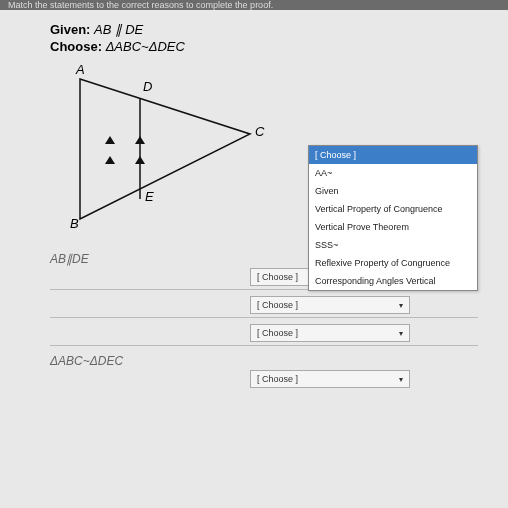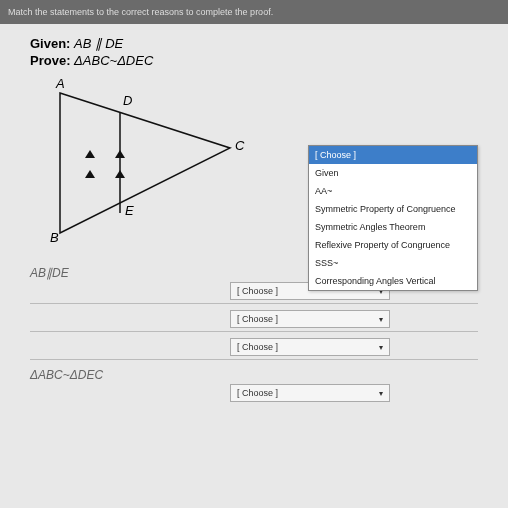--- a/index.html
+++ b/index.html
@@ -1,19 +1,19 @@
 <!DOCTYPE html>
 <html><head>
   <meta charset="utf-8">
   <style>
     * { margin: 0; padding: 0; box-sizing: border-box; font-family: Arial, sans-serif; }
     body { width: 508px; height: 508px; background: #c8c8c8; overflow: hidden; }
     .page { background: #e8e8e8; width: 100%; height: 100%; padding: 0; }
-    .header-bar { background: #6b6b6b; color: #ddd; font-size: 9px; padding: 7px 8px; }
-    .content { padding: 8px 30px; }
+    .header-bar { background: #6b6b6b; color: #ddd; font-size: 9px; padding: 0 8px; }
+    .content { padding: 8px 30px; margin-left: 20px; }
     .given-row { font-size: 13px; margin-top: 4px; }
     .given-row b { font-weight: bold; }
     .prove-row { font-size: 13px; margin-top: 2px; }
     .diagram { position: relative; width: 220px; height: 180px; margin-top: 10px; }
     .diagram svg { width: 100%; height: 100%; }
     .vertex-label { position: absolute; font-size: 13px; font-style: italic; font-weight: 500; }
     .dropdown-open { position: absolute; right: 30px; top: 145px; width: 170px; background: #fff; border: 1px solid #888; font-size: 9px; z-index: 10; box-shadow: 1px 1px 3px rgba(0,0,0,0.2); }
     .dropdown-open .dd-item { padding: 4px 6px; border-bottom: none; color: #222; }
     .dropdown-open .dd-selected { background: #3d7ec9; color: #fff; }
     .stmt-block { margin-top: 6px; }
@@ -27,21 +27,21 @@
 
 <div class="page">
   <div class="header-bar">Match the statements to the correct reasons to complete the proof.</div>
   <div class="content">
 
     <div class="given-row">
       <b>Given:</b>
       <i>AB ∥ DE</i>
     </div>
     <div class="prove-row">
-      <b>Prove:</b>
+      <b>Choose:</b>
       <i>ΔABC~ΔDEC</i>
     </div>
 
     <div class="diagram">
       <svg viewBox="0 0 220 180">
         <polygon points="30,15 200,70 30,155" fill="none" stroke="#111" stroke-width="1.5"></polygon>
         <line x1="90,35" x2="90,135" stroke="#111" stroke-width="1.5"></line>
         <line x1="90" y1="35" x2="90" y2="135" stroke="#111" stroke-width="1.5"></line>
         <polygon points="60,72 65,80 55,80" fill="#111"></polygon>
         <polygon points="60,92 65,100 55,100" fill="#111"></polygon>
@@ -50,26 +50,26 @@
       </svg>
       <span class="vertex-label" style="left:26px;top:-2px">A</span>
       <span class="vertex-label" style="left:93px;top:15px">D</span>
       <span class="vertex-label" style="left:205px;top:60px">C</span>
       <span class="vertex-label" style="left:95px;top:125px">E</span>
       <span class="vertex-label" style="left:20px;top:152px">B</span>
     </div>
 
     <div class="dropdown-open">
       <div class="dd-item dd-selected">[ Choose ]</div>
+      <div class="dd-item">AA~</div>
       <div class="dd-item">Given</div>
-      <div class="dd-item">AA~</div>
-      <div class="dd-item">Symmetric Property of Congruence</div>
-      <div class="dd-item">Symmetric Angles Theorem</div>
+      <div class="dd-item">Vertical Property of Congruence</div>
+      <div class="dd-item">Vertical Prove Theorem</div>
+      <div class="dd-item">SSS~</div>
       <div class="dd-item">Reflexive Property of Congruence</div>
-      <div class="dd-item">SSS~</div>
       <div class="dd-item">Corresponding Angles Vertical</div>
     </div>
 
     <div class="stmt-block">
       <div class="stmt-label">AB∥DE</div>
       <div class="choose-box">
         <span>[ Choose ]</span>
         <span class="arrow">▾</span>
       </div>
       <hr class="divider">

